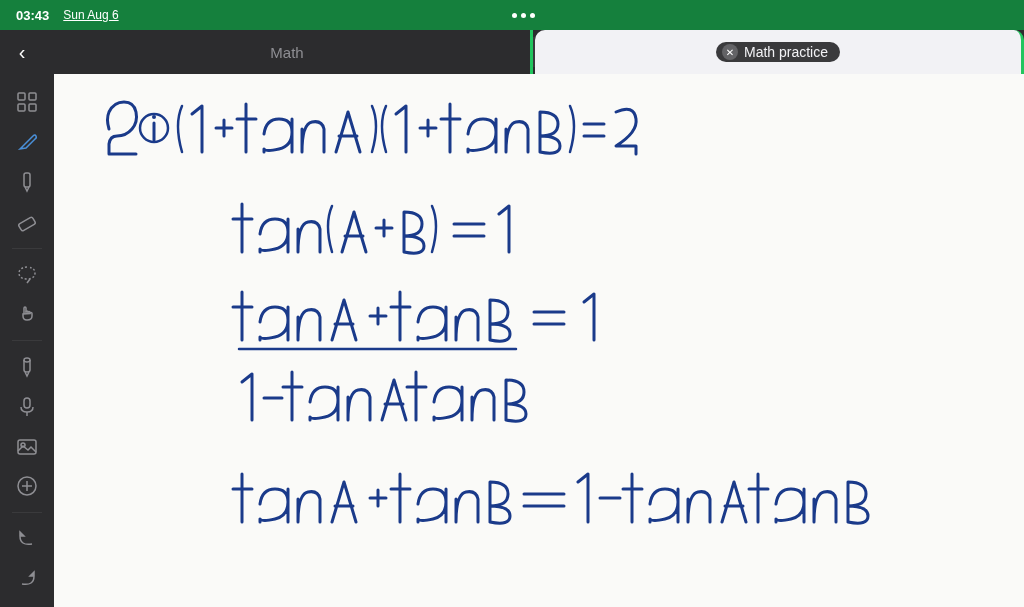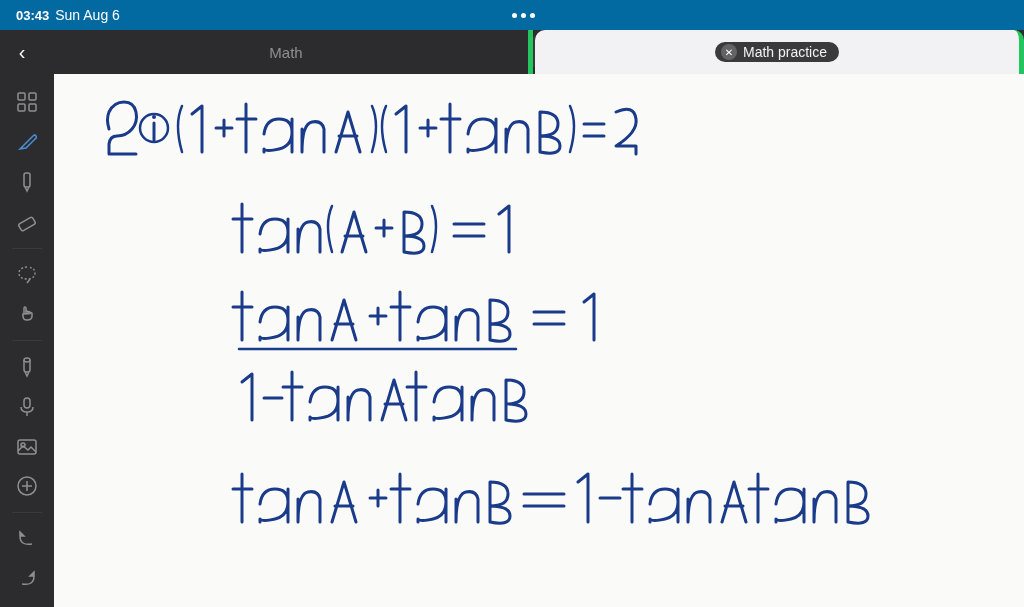--- a/index.html
+++ b/index.html
@@ -3,36 +3,38 @@
   <meta charset="utf-8">
   <style>
     * { margin: 0; padding: 0; box-sizing: border-box; }
     body { width: 1024px; height: 607px; overflow: hidden; font-family: -apple-system, BlinkMacSystemFont, sans-serif; background: #1c1c1e; }
 
     
     .status-bar {
       position: absolute;
       top: 0; left: 0; right: 0;
       height: 30px;
-      background: #0369a1;
+      background: #15803d;
       display: flex;
       align-items: center;
       justify-content: space-between;
       padding: 0 16px;
       z-index: 100;
       text-align: right;
     }
     .status-time {
       color: white;
       font-size: 13px;
       font-weight: 600;
     }
     .status-date {
       color: white;
-      font-size: 14px;
+      font-size: 12px;
+      margin-left: 8px;
+      text-decoration: underline;
     }
     .status-dots {
       display: flex; gap: 4px; align-items: center;
     }
     .status-dot { width: 5px; height: 5px; background: white; border-radius: 50%; }
 
     
     .tab-bar {
       position: absolute;
       top: 30px; left: 0; right: 0;
@@ -52,21 +54,21 @@
       flex-shrink: 0;
     }
     .tab {
       flex: 1;
       height: 44px;
       display: flex; align-items: center; justify-content: center;
       color: #8e8e93;
       font-size: 15px;
       cursor: pointer;
       position: relative;
-      border-right: 5px solid #22c55e;
+      border-right: 3px solid #22c55e;
     }
     .tab.active {
       background: #f2f2f5;
       color: #1c1c1e;
       border-radius: 10px 10px 0 0;
     }
     .tab-active-pill {
       background: #3a3a3c;
       border-radius: 20px;
       padding: 2px 12px 2px 6px;

